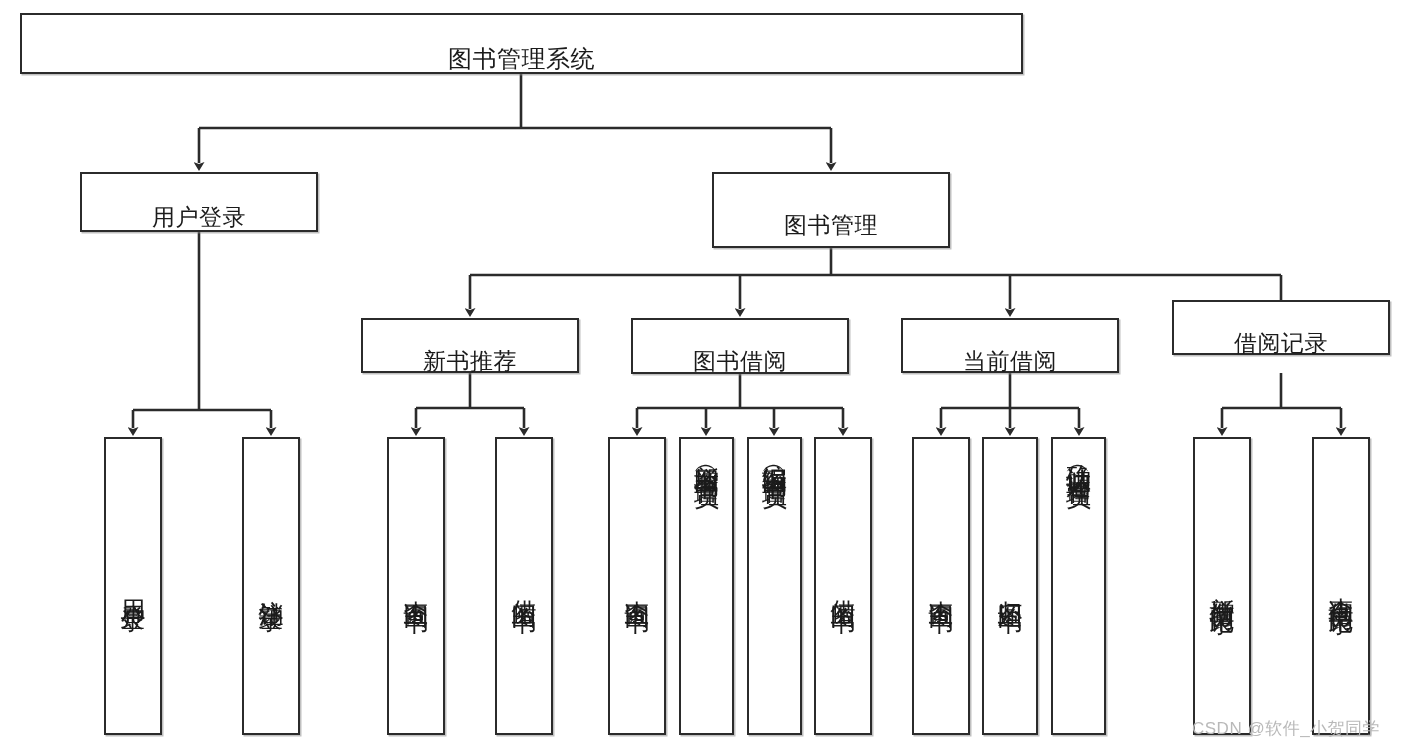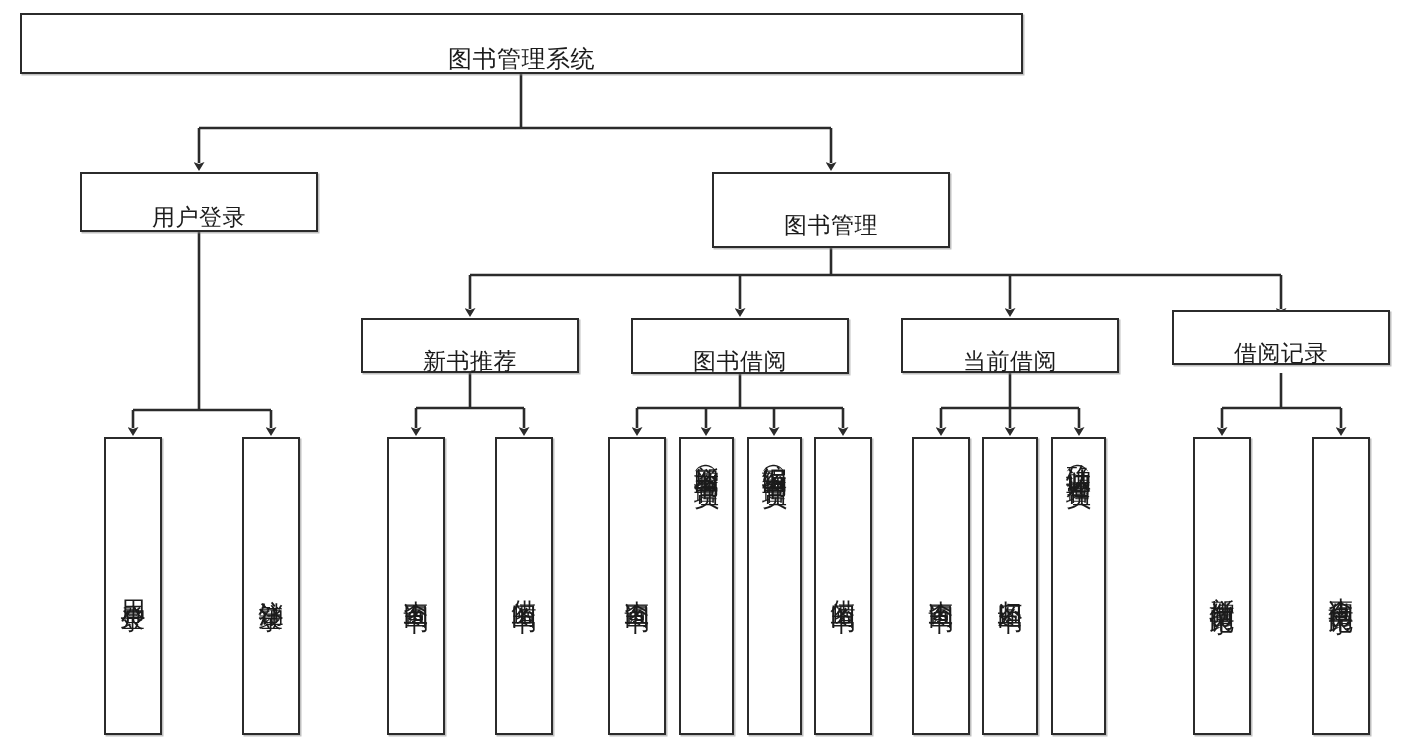--- a/index.html
+++ b/index.html
@@ -145,21 +145,21 @@
 
   <div class="node h" style="left:361px; top:318px; width:218px; height:55px;">
     <span class="label">新书推荐</span>
   </div>
   <div class="node h" style="left:631px; top:318px; width:218px; height:56px;">
     <span class="label">图书借阅</span>
   </div>
   <div class="node h" style="left:901px; top:318px; width:218px; height:55px;">
     <span class="label">当前借阅</span>
   </div>
-  <div class="node h" style="left:1172px; top:310px; width:218px; height:55px;">
+  <div class="node h" style="left:1172px; top:300px; width:218px; height:55px;">
     <span class="label">借阅记录</span>
   </div>
 
   <div class="node v mid" style="left:104px; top:437px; width:58px; height:298px;">
     <span class="label">用户登录</span>
   </div>
   <div class="node v mid" style="left:242px; top:437px; width:58px; height:298px;">
     <span class="label">注销登录</span>
   </div>
 
@@ -193,14 +193,15 @@
     <span class="label">确认归还（管理员）</span>
   </div>
 
   <div class="node v mid" style="left:1193px; top:437px; width:58px; height:298px;">
     <span class="label">新增借阅记录</span>
   </div>
   <div class="node v mid" style="left:1312px; top:437px; width:58px; height:298px;">
     <span class="label">查询借阅记录</span>
   </div>
 
+  <div class="watermark" style="left:1192px; top:717px;">CSDN @软件_小贺同学</div>
 
 </div>
 
 </body></html>

